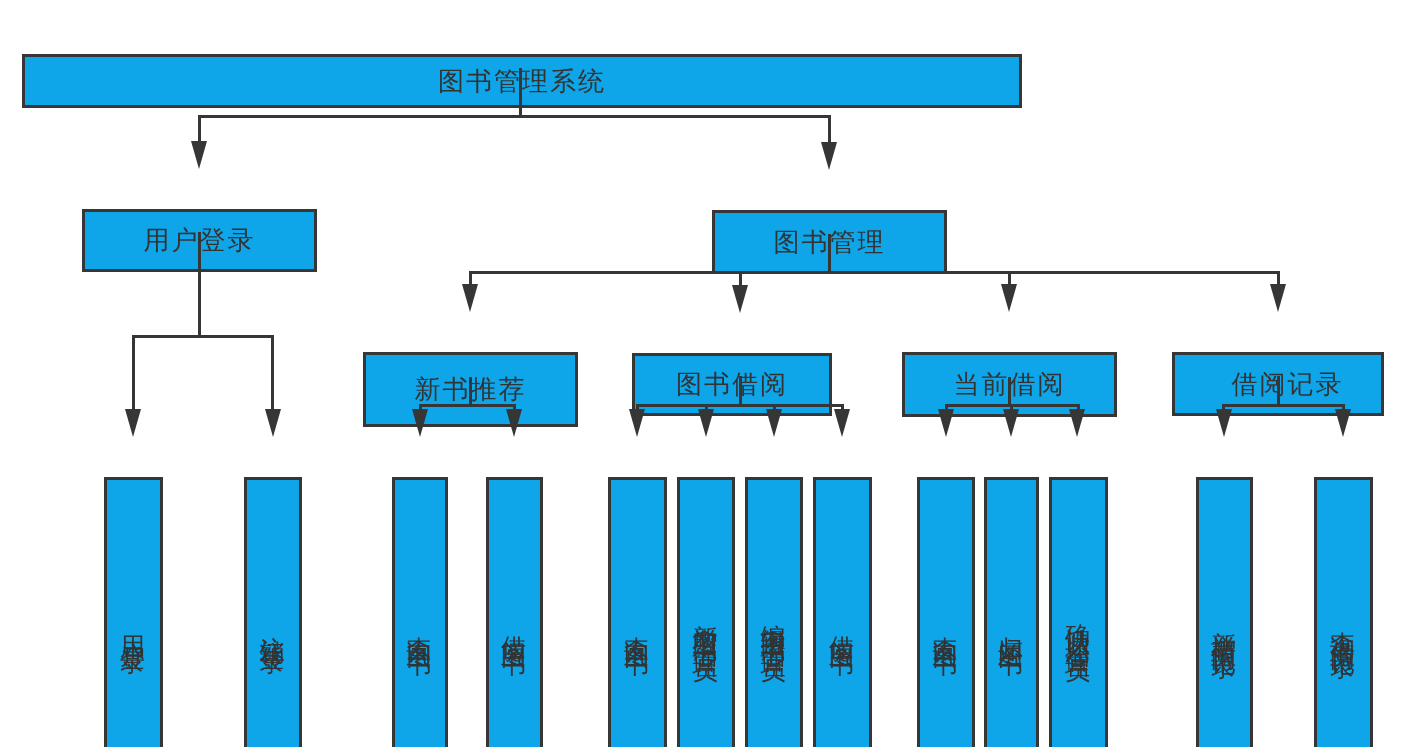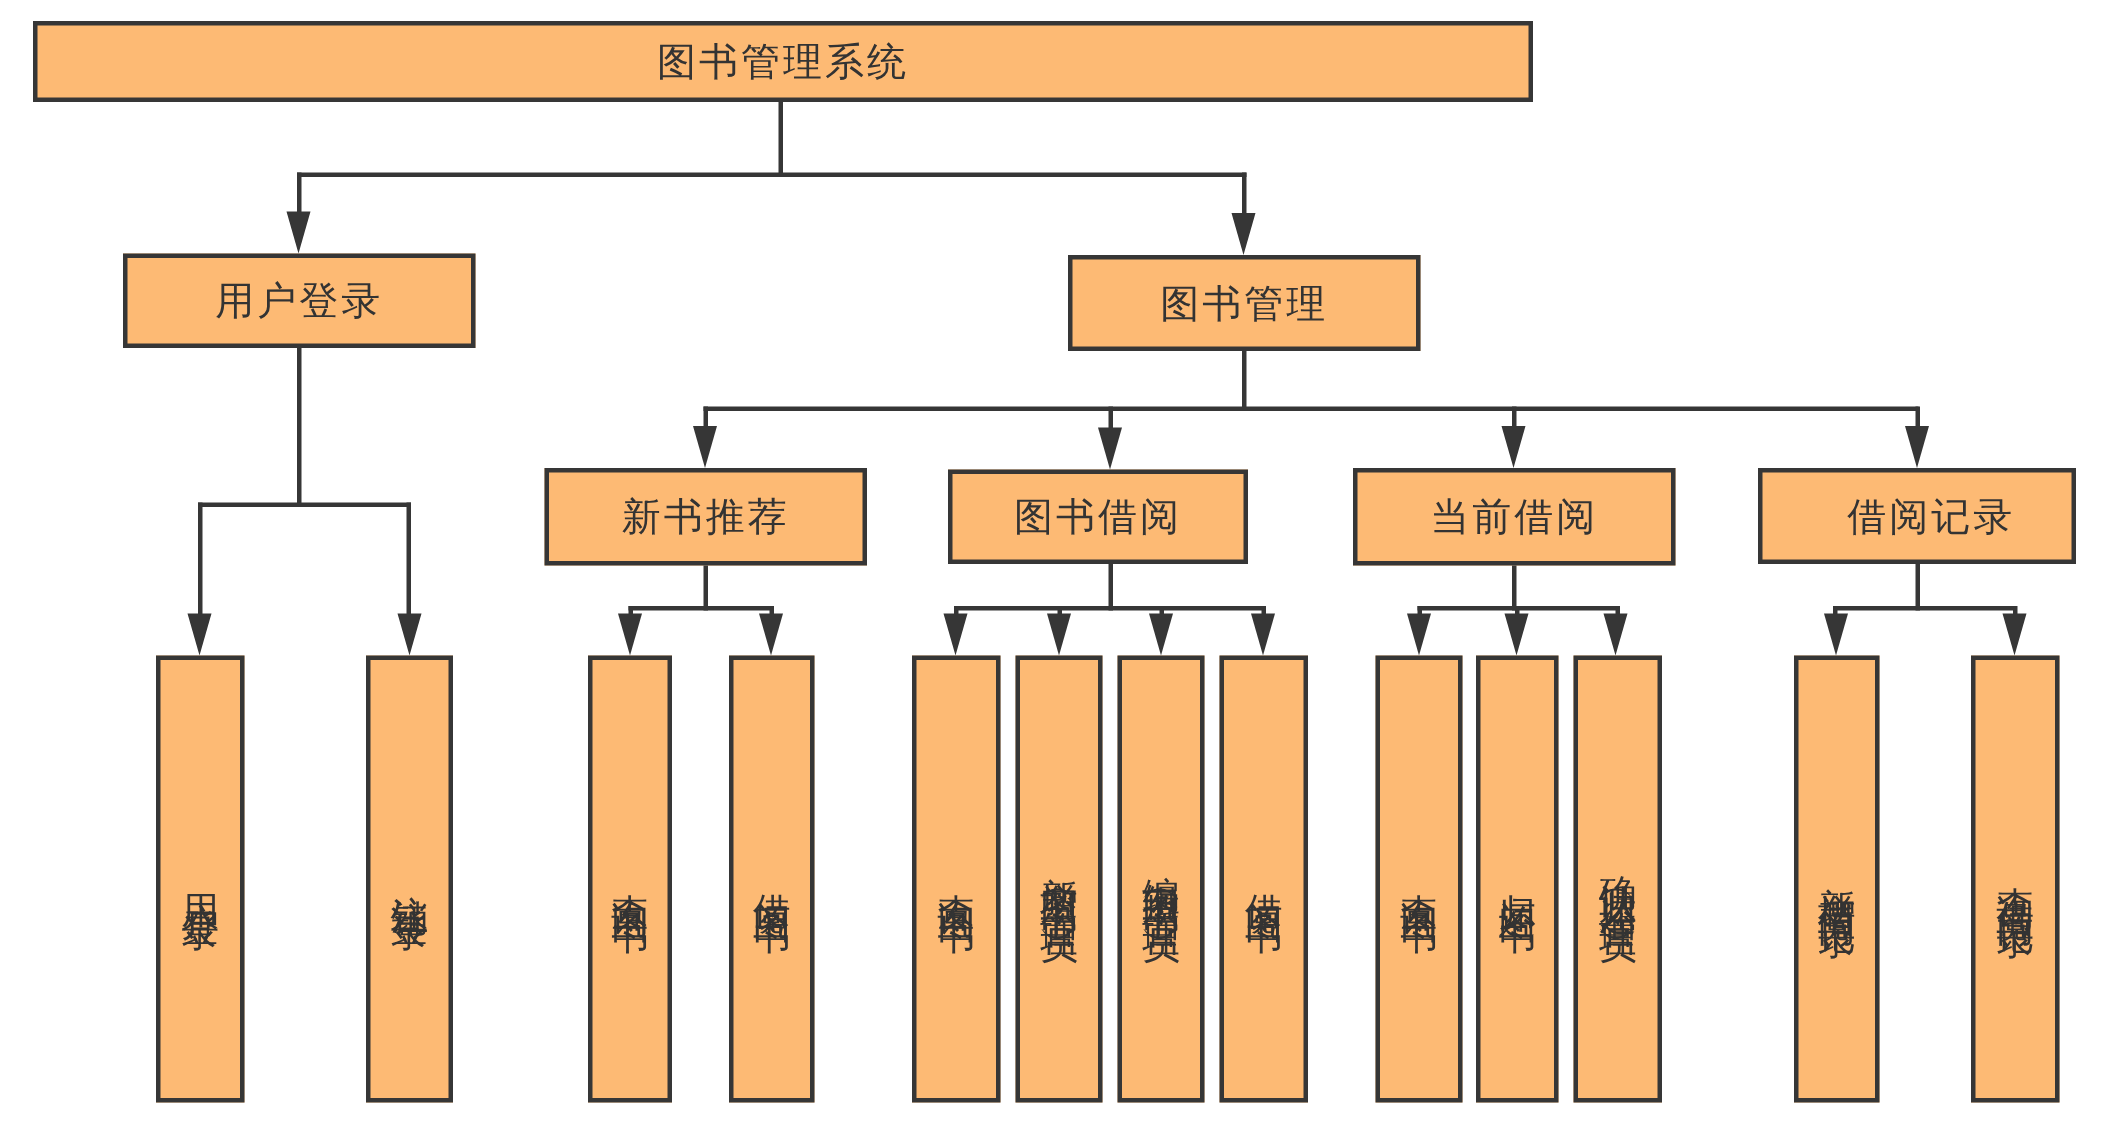--- a/index.html
+++ b/index.html
@@ -3,24 +3,25 @@
 <meta charset="utf-8">
 <style>
   html,body { margin:0; padding:0; background:#ffffff; }
   .stage {
     position:relative; width:1405px; height:747px; background:#ffffff;
     font-family:"Liberation Sans","DejaVu Sans",sans-serif; color:#333333;
     overflow:hidden;
   }
   .box {
     position:absolute; box-sizing:border-box;
-    border:3px solid #363636; background:#fdba74;
+    border:3px solid #363636; background:#0ea5e9;
     display:flex; align-items:center; justify-content:center;
     font-size:26px; letter-spacing:2px; color:#333333;
     white-space:nowrap;
+    margin-top:40px;
   }
   .vbox {
     writing-mode:vertical-rl; text-orientation:mixed;
     font-size:25px; letter-spacing:5px; white-space:normal;
   }
   .ln { position:absolute; background:#363636; }
   .ah {
     position:absolute; width:0; height:0;
     border-left:8px solid transparent; border-right:8px solid transparent;
     border-top:28px solid #363636;
@@ -34,21 +35,21 @@
 </head>
 <body>
 
 <div class="stage">
 
   <div class="box" style="left:22px; top:14px; width:1000px; height:54px;">图书管理系统</div>
 
   <div class="box" style="left:82px; top:169px; width:235px; height:63px;">用户登录</div>
   <div class="box" style="left:712px; top:170px; width:235px; height:64px;">图书管理</div>
 
-  <div class="box" style="left:363px; top:312px; width:215px; height:65px;">新书推荐</div>
+  <div class="box" style="left:363px; top:312px; width:215px; height:75px;">新书推荐</div>
   <div class="box" style="left:632px; top:313px; width:200px; height:63px;">图书借阅</div>
   <div class="box" style="left:902px; top:312px; width:215px; height:65px;">当前借阅</div>
   <div class="box" style="left:1172px; top:312px; width:212px; height:64px;padding-left:19px;">借阅记录</div>
 
   <div class="box vbox" style="left:104px; top:437px; width:59px; height:298px;">用户登录</div>
   <div class="box vbox" style="left:244px; top:437px; width:58px; height:298px;">注销登录</div>
 
   <div class="box vbox" style="left:392px; top:437px; width:56px; height:298px;">查询图书</div>
   <div class="box vbox" style="left:486px; top:437px; width:57px; height:298px;">借阅图书</div>
 

